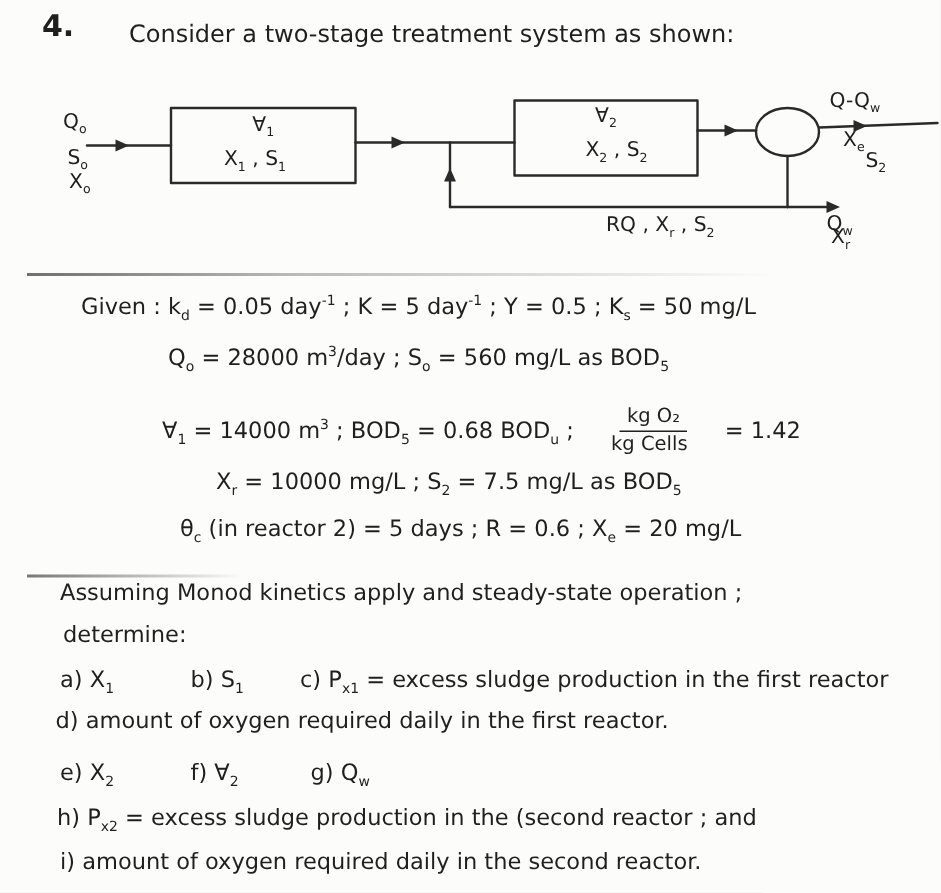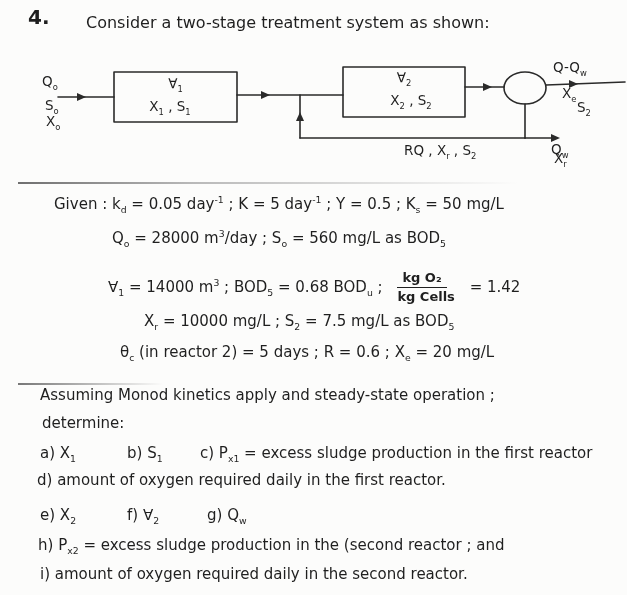--- a/index.html
+++ b/index.html
@@ -5,21 +5,21 @@
   html,body{margin:0;padding:0;}
   body{background:#e8e8e8;font-family:"DejaVu Sans",sans-serif;}
   #page{position:relative;width:627px;height:595px;background:#fcfcfb;color:#1f1f1f;overflow:hidden;margin:0 auto;}
   .hw{position:absolute;font-size:15px;line-height:1.25;white-space:nowrap;color:#1f1f1f;}
   .small{font-size:13.5px;}
   sub{font-size:0.62em;line-height:0;}
   sup{font-size:0.62em;line-height:0;}
   #title-number{font-size:20px;font-weight:bold;}
   #title-text{font-size:16px;}
   .center{text-align:center;}
-  .frac{display:inline-flex;flex-direction:column;align-items:flex-start;vertical-align:middle;margin:0 10px;font-size:13px;font-weight:bold;}
+  .frac{display:inline-flex;flex-direction:column;align-items:flex-end;vertical-align:middle;margin:0 20px;font-size:13px;}
   .frac .fnum{display:block;border-bottom:1.4px solid #1f1f1f;padding:0 5px 1px;}
   .frac .fden{display:block;padding-top:1px;}
   .divider{position:absolute;height:2px;border:none;}
   #divider-1{top:174px;left:18px;width:500px;background:linear-gradient(to right,#6f6f6f,#b9b9b9 35%,rgba(185,185,185,0));}
   #divider-2{top:375px;left:18px;width:145px;background:linear-gradient(to right,#777,rgba(150,150,150,0));}
   svg line, svg rect, svg ellipse, svg path{stroke:#2a2a2a;stroke-width:1.6;fill:none;stroke-linecap:round;stroke-linejoin:round;}
   svg polygon{fill:#2a2a2a;stroke:none;}
 </style>
 </head>
 <body>

